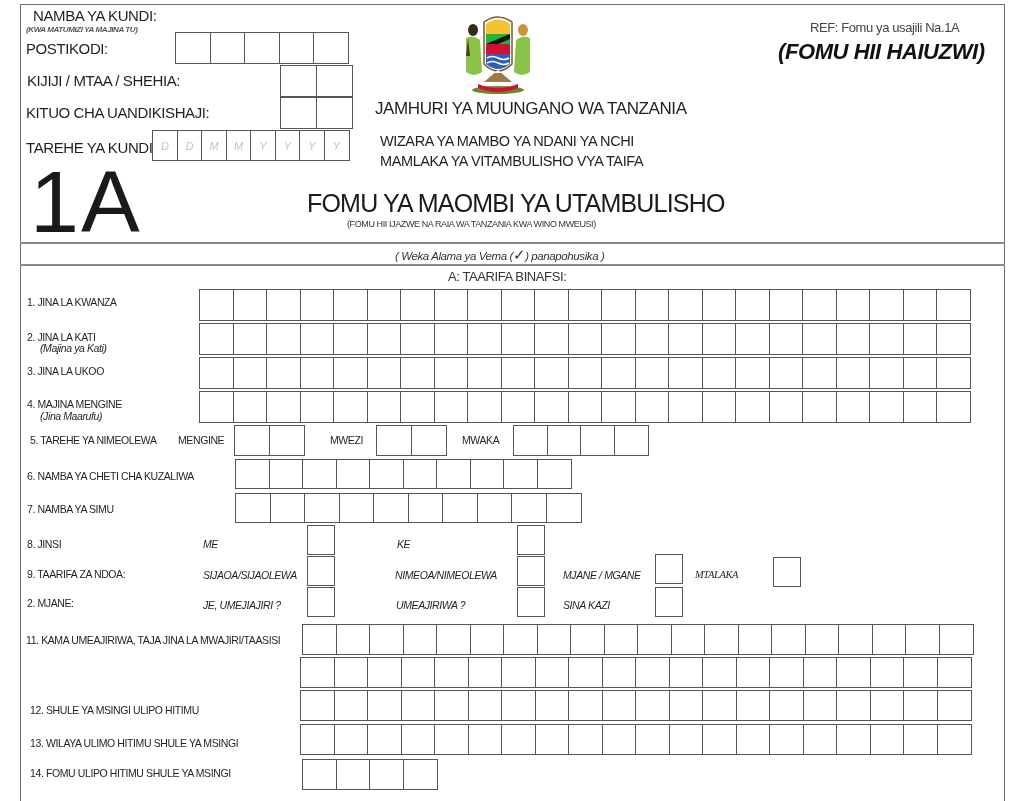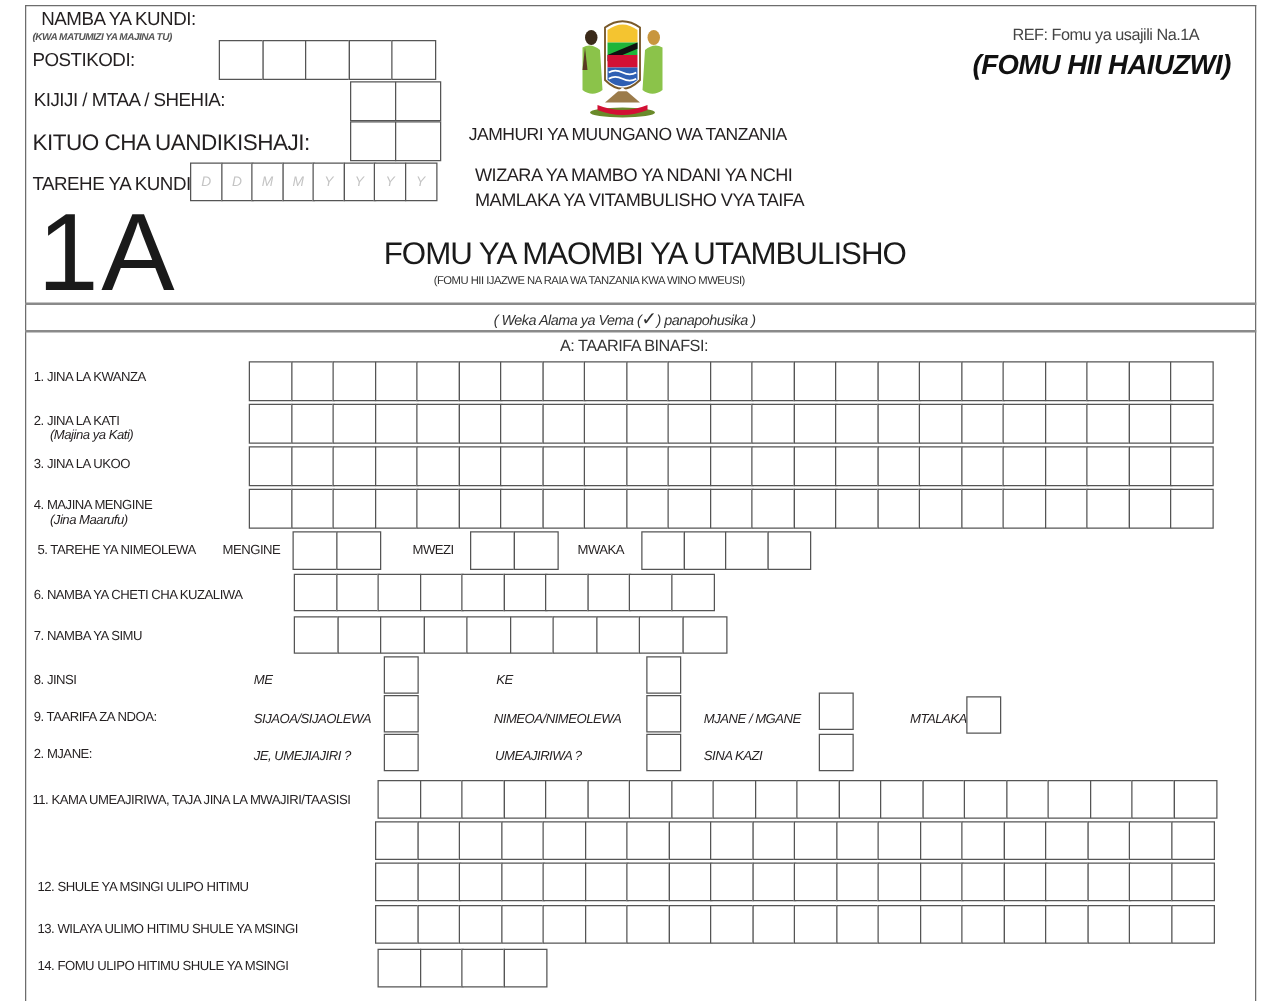--- a/index.html
+++ b/index.html
@@ -33,21 +33,21 @@
   <div class="cell" style="width:36px;height:32px;"></div>
   <div class="cell" style="width:36px;height:32px;"></div>
 </div>
 
 <div class="abs lbl" style="left:27px;top:72px;font-size:15px;">KIJIJI / MTAA / SHEHIA:</div>
 <div class="boxes" style="left:280px;top:65px;">
   <div class="cell" style="width:37px;height:32px;"></div>
   <div class="cell" style="width:37px;height:32px;"></div>
 </div>
 
-<div class="abs lbl" style="left:26px;top:104px;font-size:18px;">KITUO CHA UANDIKISHAJI:</div>
+<div class="abs lbl" style="left:26px;top:104px;font-size:15px;">KITUO CHA UANDIKISHAJI:</div>
 <div class="boxes" style="left:280px;top:97px;">
   <div class="cell" style="width:37px;height:32px;"></div>
   <div class="cell" style="width:37px;height:32px;"></div>
 </div>
 
 <div class="abs lbl" style="left:26px;top:139px;font-size:15px;">TAREHE YA KUNDI</div>
 <div class="boxes" style="left:152px;top:130px;">
   <div class="cell ghost" style="width:26px;height:31px;">D</div>
   <div class="cell ghost" style="width:26px;height:31px;">D</div>
   <div class="cell ghost" style="width:26px;height:31px;">M</div>
@@ -80,21 +80,21 @@
     <path d="M31 46 Q36 43 42 46 Q48 49 53 46" stroke="#fff" stroke-width="1.5" fill="none"></path>
     <path d="M31 51 Q36 48 42 51 Q48 54 53 51" stroke="#fff" stroke-width="1.5" fill="none"></path>
 
     <path d="M28 70 L42 58 L56 70 Z" fill="#9b7b4a"></path>
     <path d="M38 61 L42 58 L46 61 Z" fill="#fff"></path>
 
     <path d="M22 72 Q42 80 62 72 L62 76 Q42 84 22 76 Z" fill="#d21034"></path>
   </svg>
 </div>
 
-<div class="abs lbl" style="left:375px;top:99px;font-size:14px;">JAMHURI YA MUUNGANO  WA TANZANIA</div>
+<div class="abs lbl" style="left:375px;top:99px;font-size:17px;">JAMHURI YA MUUNGANO  WA TANZANIA</div>
 <div class="abs lbl" style="left:380px;top:133px;font-size:14.5px;">WIZARA YA MAMBO YA NDANI YA NCHI</div>
 <div class="abs lbl" style="left:380px;top:153px;font-size:14.5px;">MAMLAKA YA VITAMBULISHO VYA TAIFA</div>
 
 <div class="abs lbl" style="left:810px;top:20px;font-size:13px;color:#444;">REF: Fomu ya usajili Na.1A</div>
 <div class="abs lbl" style="left:778px;top:39px;font-size:22px;font-weight:bold;font-style:italic;color:#111;">(FOMU HII HAIUZWI)</div>
 
 <div class="abs lbl" style="left:307px;top:189px;font-size:25px;color:#1a1a1a;letter-spacing:-0.8px;">FOMU YA MAOMBI YA UTAMBULISHO</div>
 <div class="abs lbl" style="left:347px;top:219px;font-size:9px;color:#333;">(FOMU HII IJAZWE NA RAIA WA TANZANIA KWA WINO MWEUSI)</div>
 
 <div class="hline" style="top:242px;"></div>
@@ -123,21 +123,21 @@
 <div class="abs lbl sm" style="left:27px;top:503px;"><span>7.</span> <span>NAMBA YA SIMU</span></div>
 
 <div class="abs lbl sm" style="left:27px;top:538px;"><span>8.</span> <span>JINSI</span></div>
 <div class="abs lbl sm it" style="left:203px;top:538px;">ME</div>
 <div class="abs lbl sm it" style="left:397px;top:538px;">KE</div>
 
 <div class="abs lbl sm" style="left:27px;top:568px;"><span>9.</span> <span>TAARIFA ZA NDOA:</span></div>
 <div class="abs lbl sm it" style="left:203px;top:569px;">SIJAOA/SIJAOLEWA</div>
 <div class="abs lbl sm it" style="left:395px;top:569px;">NIMEOA/NIMEOLEWA</div>
 <div class="abs lbl sm it" style="left:563px;top:569px;">MJANE / MGANE</div>
-<div class="abs lbl sm it" style="left:728px;top:569px;">MTALAKA</div>
+<div class="abs lbl sm it" style="left:695px;top:569px;font-family:Liberation Serif, serif;">MTALAKA</div>
 
 <div class="abs lbl sm" style="left:27px;top:597px;"><span>2.</span> <span>MJANE:</span></div>
 <div class="abs lbl sm it" style="left:203px;top:599px;">JE, UMEJIAJIRI ?</div>
 <div class="abs lbl sm it" style="left:396px;top:599px;">UMEAJIRIWA ?</div>
 <div class="abs lbl sm it" style="left:563px;top:599px;">SINA KAZI</div>
 
 <div class="abs lbl sm" style="left:26px;top:634px;"><span>11.</span> <span>KAMA UMEAJIRIWA, TAJA JINA LA MWAJIRI/TAASISI</span></div>
 <div class="abs lbl sm" style="left:30px;top:704px;"><span>12.</span> <span>SHULE YA MSINGI ULIPO HITIMU</span></div>
 <div class="abs lbl sm" style="left:30px;top:737px;"><span>13.</span> <span>WILAYA ULIMO HITIMU SHULE YA MSINGI</span></div>
 <div class="abs lbl sm" style="left:30px;top:767px;"><span>14.</span> <span>FOMU ULIPO HITIMU SHULE YA MSINGI</span></div>

